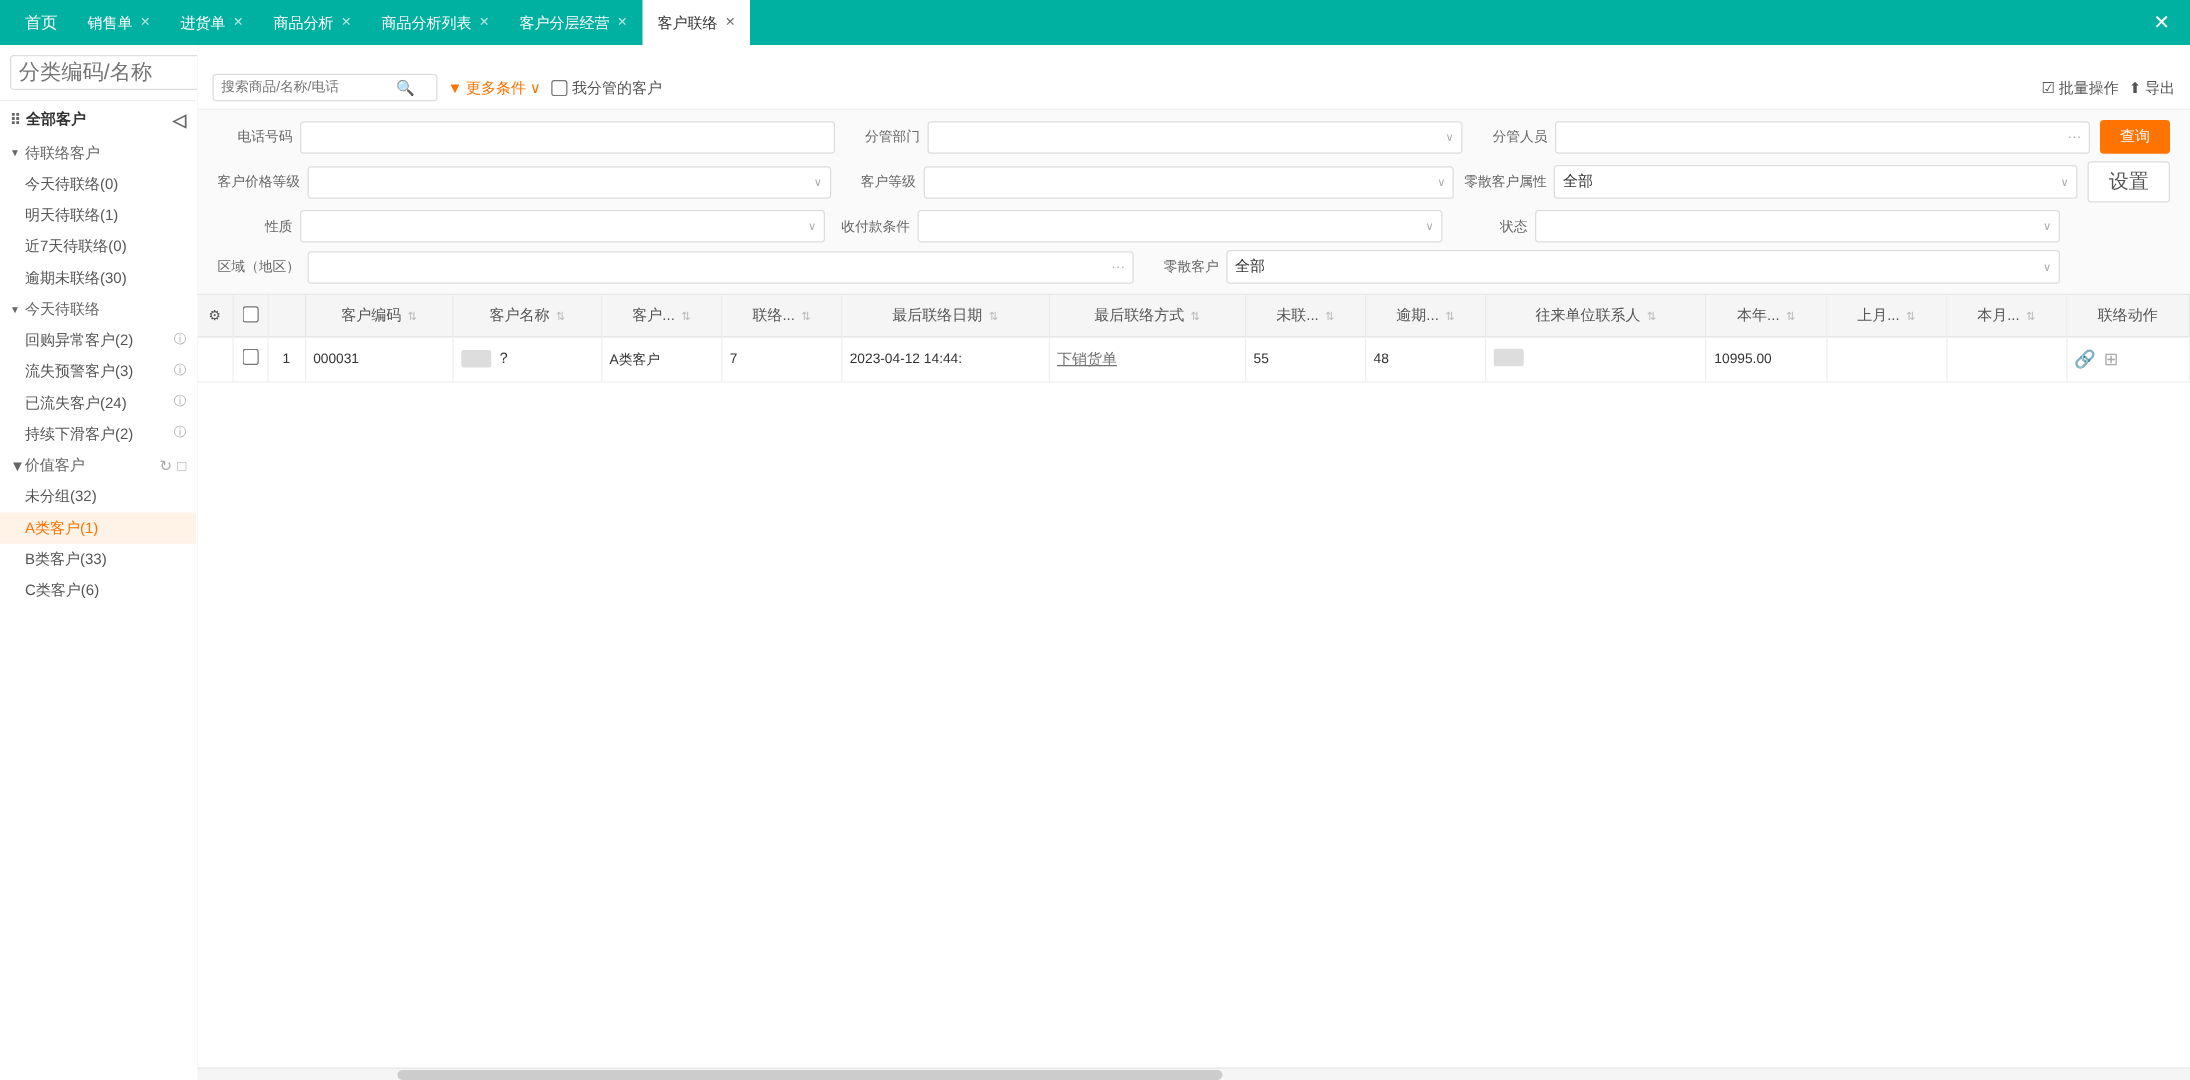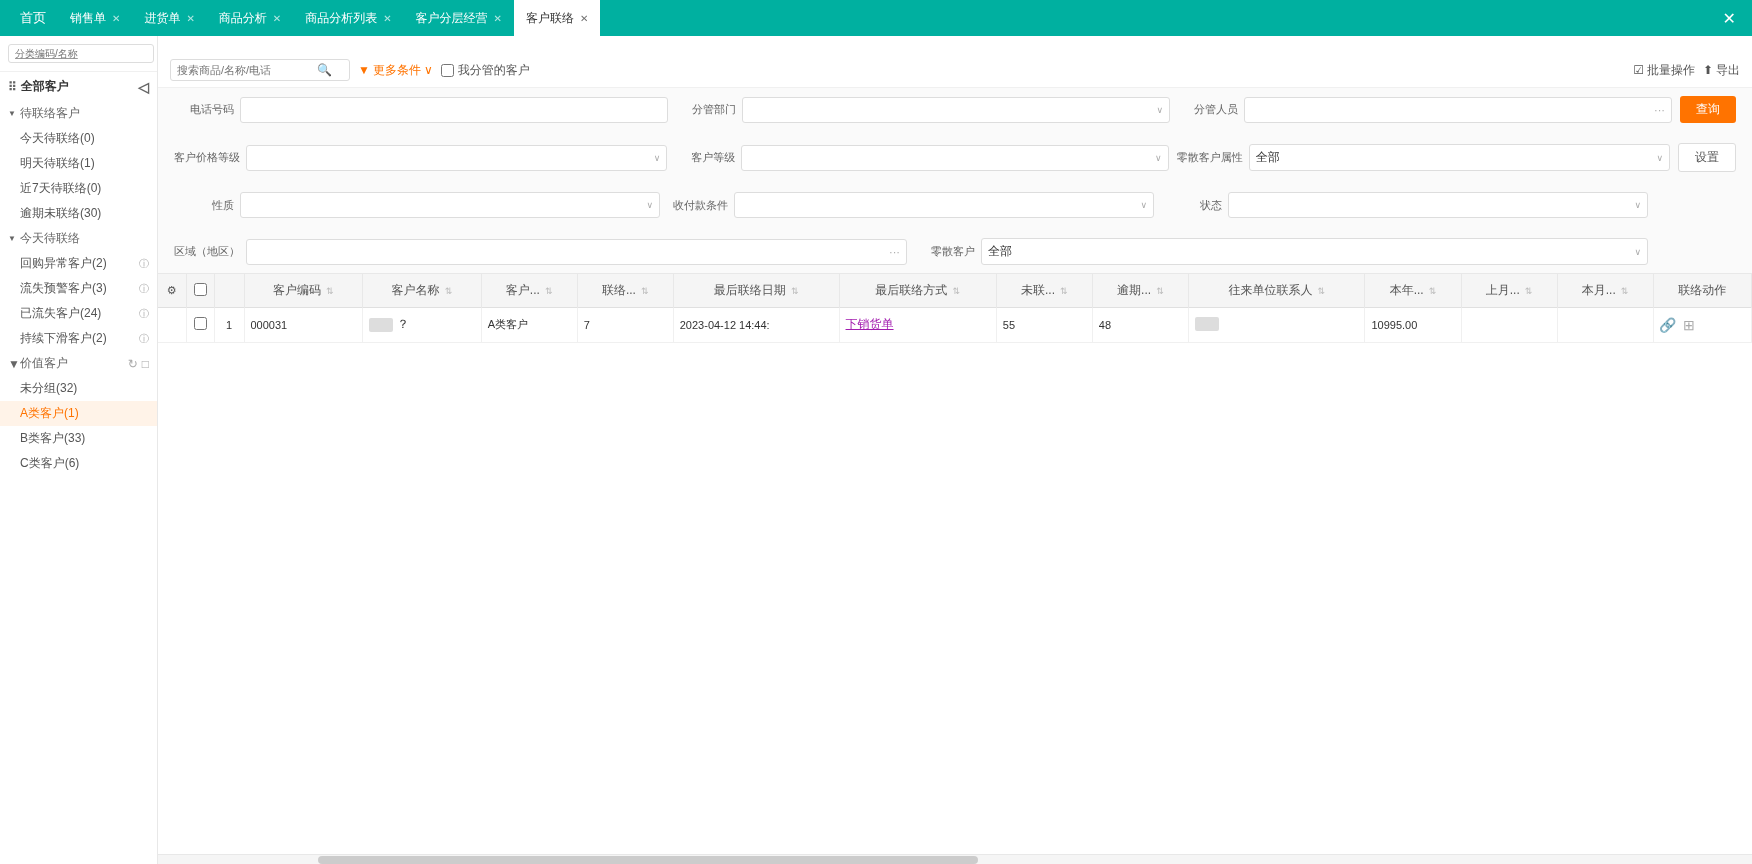--- a/index.html
+++ b/index.html
@@ -71,25 +71,24 @@
     .sidebar-search {
       padding: 8px;
       display: flex;
       align-items: center;
       border-bottom: 1px solid #f0f0f0;
     }
     .sidebar-search input {
       border: 1px solid #ddd;
       border-radius: 3px;
       padding: 3px 6px;
-      font-size: 10px;
+      font-size: 17px;
       flex: 1;
       outline: none;
       color: #999;
-      text-decoration: underline;
     }
     .sidebar-section-header {
       display: flex;
       align-items: center;
       padding: 6px 8px;
       font-weight: bold;
       font-size: 12px;
       color: #333;
       cursor: pointer;
     }
@@ -113,21 +112,21 @@
     .sidebar-group-label .triangle {
       margin-right: 4px;
       font-size: 8px;
     }
     .sidebar-item {
       padding: 4px 8px 4px 20px;
       color: #555;
       cursor: pointer;
       font-size: 11px;
       display: flex;
-      align-items: center;
+      align-items: flex-start;
     }
     .sidebar-item.active {
       background: #fff3e8;
       color: #ff7300;
     }
     .sidebar-item .question-icon {
       margin-left: auto;
       color: #aaa;
       font-size: 10px;
     }
@@ -214,21 +213,21 @@
 
     
     .adv-filter {
       background: #fafafa;
       border-bottom: 1px solid #e8e8e8;
       padding: 8px 16px;
     }
     .adv-filter-row {
       display: flex;
       align-items: center;
-      margin-bottom: 20px;
+      margin-bottom: 6px;
       gap: 8px;
     }
     .adv-filter-row:last-child { margin-bottom: 0; }
     .filter-field {
       display: flex;
       align-items: center;
       gap: 6px;
       flex: 1;
     }
     .filter-field label {
@@ -297,21 +296,21 @@
     table tbody tr {
       border-bottom: 1px solid #f0f0f0;
     }
     table tbody td {
       padding: 8px 6px;
       font-size: 11px;
       color: #333;
       border-right: 1px solid #f0f0f0;
       white-space: nowrap;
     }
-    .link-text { color: #a21caf; cursor: pointer; text-decoration: underline; text-align: right; }
+    .link-text { color: #737373; cursor: pointer; text-decoration: underline; text-align: right; }
     .gear-col { width: 28px; text-align: center; }
     .check-col { width: 28px; text-align: center; }
     .row-num-col { width: 30px; text-align: center; }
 
     
     .action-icons { display: flex; gap: 6px; align-items: center; }
     .action-icon { color: #aaa; cursor: pointer; font-size: 14px; }
 
     
     .bottom-bar {
@@ -362,21 +361,21 @@
       cursor: pointer;
       font-size: 12px;
     }
     .btn-white {
       background: white;
       color: #555;
       border: 1px solid #ddd;
       border-radius: 3px;
       padding: 5px 16px;
       cursor: pointer;
-      font-size: 12px;
+      font-size: 16px;
     }
 
     
     .table-area::-webkit-scrollbar { height: 8px; width: 8px; }
     .table-area::-webkit-scrollbar-track { background: #f0f0f0; }
     .table-area::-webkit-scrollbar-thumb { background: #ccc; border-radius: 4px; }
 
     .name-cell-blurred {
       display: inline-flex;
       align-items: center;

